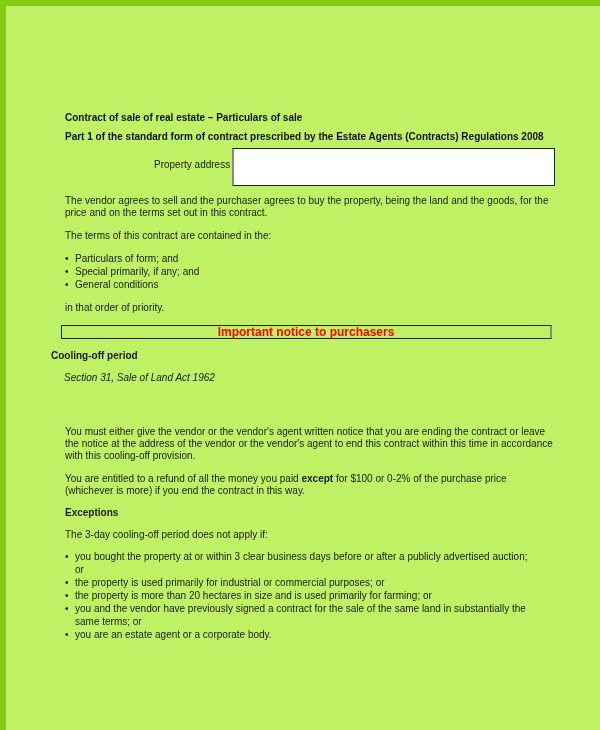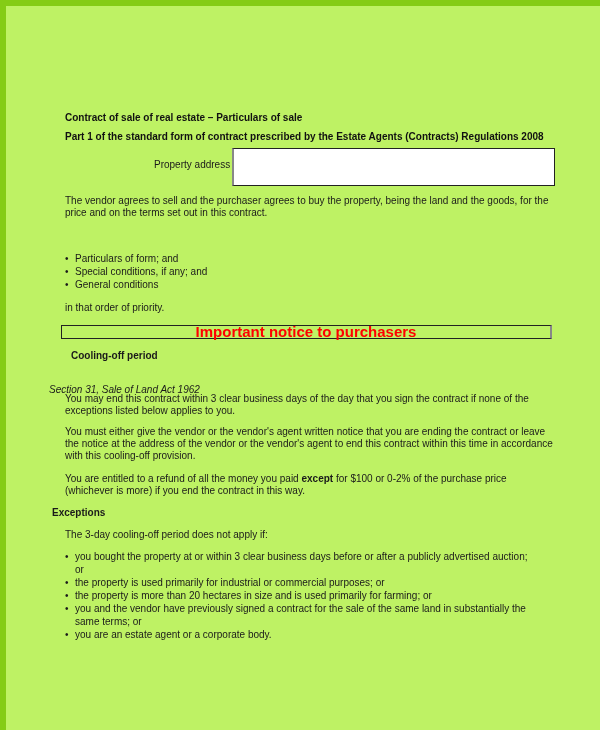--- a/index.html
+++ b/index.html
@@ -17,21 +17,21 @@
     .b { font-weight: bold; }
     .title { font-size: 10px; font-weight: bold; color: #111; }
     .para { position: absolute; left: 59px; width: 490px; font-size: 10px; line-height: 12px; white-space: normal; }
     .addr-box {
       position: absolute; left: 226px; top: 142px; width: 320px; height: 36px;
       border: 1px solid #222; border-left: 2px solid #888; background: #fff;
     }
     .notice-box {
       position: absolute; left: 55px; top: 319px; width: 488px; height: 12px;
       border: 1px solid #222; border-right: 2px solid #888;
-      text-align: center; font-size: 15px; line-height: 12px; font-weight: bold;
+      text-align: center; font-size: 12px; line-height: 12px; font-weight: bold;
     }
     ul.blist { position: absolute; left: 59px; margin: 0; padding: 0; list-style: none; width: 480px; }
     ul.blist li { position: relative; padding-left: 10px; font-size: 10px; line-height: 13px; }
     ul.blist li .bullet { position: absolute; left: 0; top: 0; }
     .ex li { line-height: 12.5px; }
   </style>
 </head>
 <body>
 
 <div class="page">
@@ -39,41 +39,41 @@
   <div class="abs title" style="left:59px; top:106px;">Contract of sale of real estate – Particulars of sale</div>
   <div class="abs title" style="left:59px; top:125px;">Part 1 of the standard form of contract prescribed by the Estate Agents (Contracts) Regulations 2008</div>
 
   <div class="abs t" style="left:148px; top:152px;">Property address</div>
   <div class="addr-box">
     <span></span>
   </div>
 
   <div class="para" style="top:189px;">The vendor agrees to sell and the purchaser agrees to buy the property, being the land and the goods, for the price and on the terms set out in this contract.</div>
 
+  <div class="abs t" style="left:59px; top:223px;">The terms of this contract are contained in the:</div>
 
   <ul class="blist" style="top:246px;">
     <li><span class="bullet">•</span><span>Particulars of form; and</span></li>
-    <li><span class="bullet">•</span><span>Special conditions, if any; and</span></li>
+    <li><span class="bullet">•</span><span>Special primarily, if any; and</span></li>
     <li><span class="bullet">•</span><span>General conditions</span></li>
   </ul>
 
   <div class="abs t" style="left:59px; top:295px;">in that order of priority.</div>
 
   <div class="notice-box">
     <span id="notice-label" style="color: rgb(255, 0, 0);">Important notice to purchasers</span>
   </div>
 
-  <div class="abs t b" style="left:65px; top:343px;">Cooling-off period</div>
-  <div class="abs t" style="left:43px; top:365px; font-style:italic;margin-top:12px;">Section 31, Sale of Land Act 1962</div>
+  <div class="abs t b" style="left:45px; top:343px;">Cooling-off period</div>
+  <div class="abs t" style="left:58px; top:365px; font-style:italic;">Section 31, Sale of Land Act 1962</div>
 
-  <div class="para" style="top:387px;">You may end this contract within 3 clear business days of the day that you sign the contract if none of the exceptions listed below applies to you.</div>
   <div class="para" style="top:420px;">You must either give the vendor or the vendor's agent written notice that you are ending the contract or leave the notice at the address of the vendor or the vendor's agent to end this contract within this time in accordance with this cooling-off provision.</div>
   <div class="para" style="top:467px;"><span>You are entitled to a refund of all the money you paid </span><b>except</b><span> for $100 or 0-2% of the purchase price (whichever is more) if you end the contract in this way.</span></div>
 
-  <div class="abs t b" style="left:46px; top:500px;">Exceptions</div>
+  <div class="abs t b" style="left:59px; top:500px;">Exceptions</div>
   <div class="abs t" style="left:59px; top:522px;text-align:right;">The 3-day cooling-off period does not apply if:</div>
 
   <ul class="blist ex" style="top:544px; width:470px;">
     <li><span class="bullet">•</span><span>you bought the property at or within 3 clear business days before or after a publicly advertised auction; or</span></li>
     <li><span class="bullet">•</span><span>the property is used primarily for industrial or commercial purposes; or</span></li>
     <li><span class="bullet">•</span><span>the property is more than 20 hectares in size and is used primarily for farming; or</span></li>
     <li><span class="bullet">•</span><span>you and the vendor have previously signed a contract for the sale of the same land in substantially the same terms; or</span></li>
     <li><span class="bullet">•</span><span>you are an estate agent or a corporate body.</span></li>
   </ul>
 

